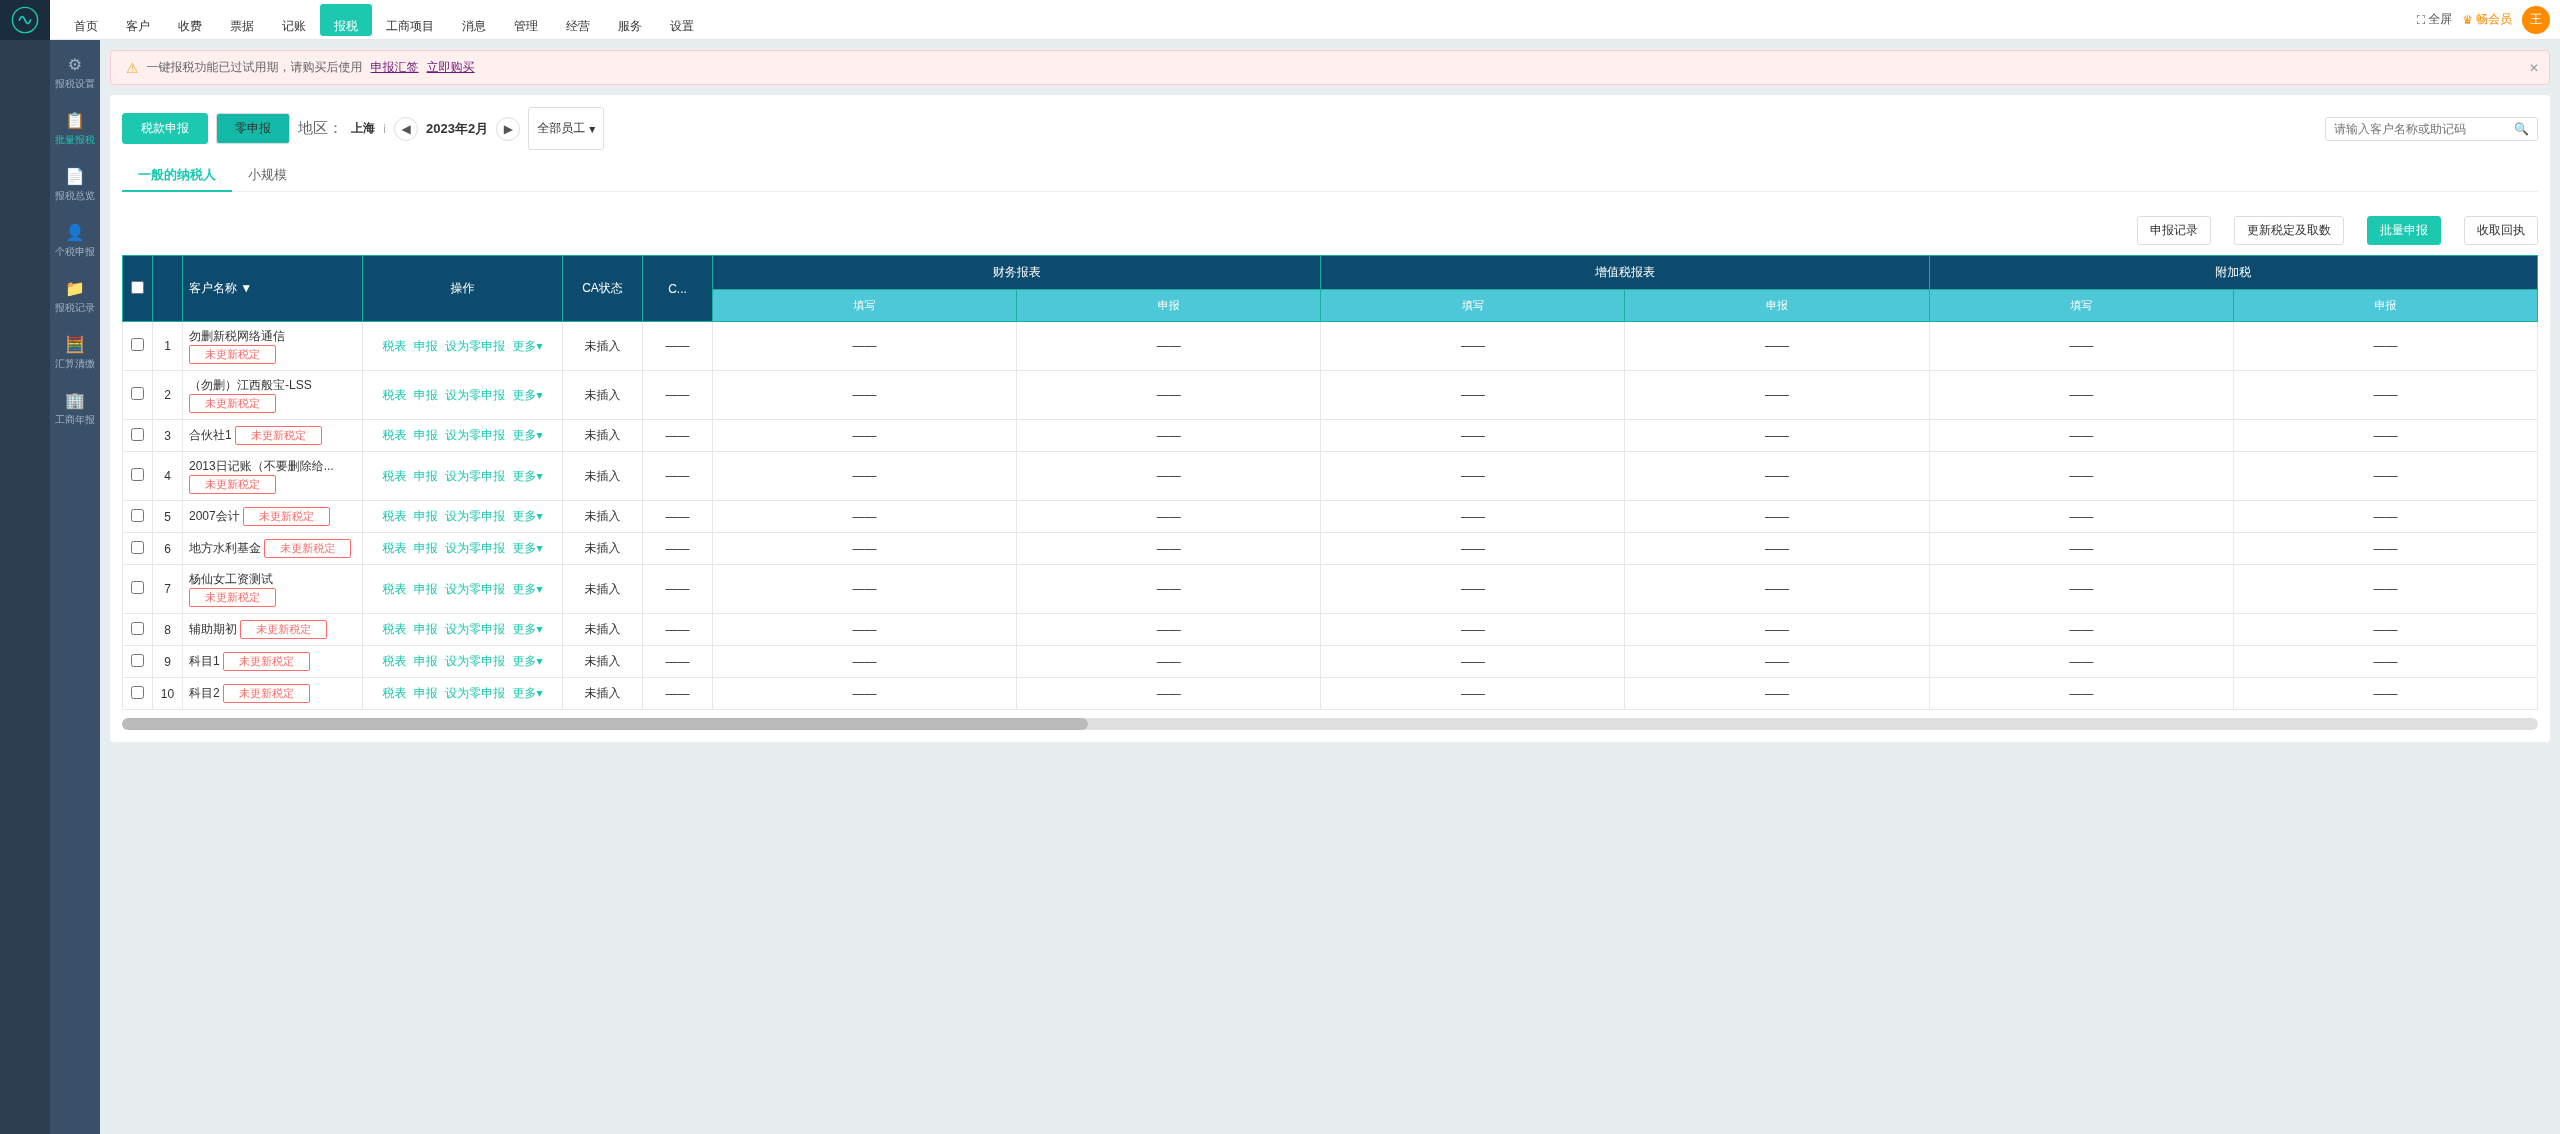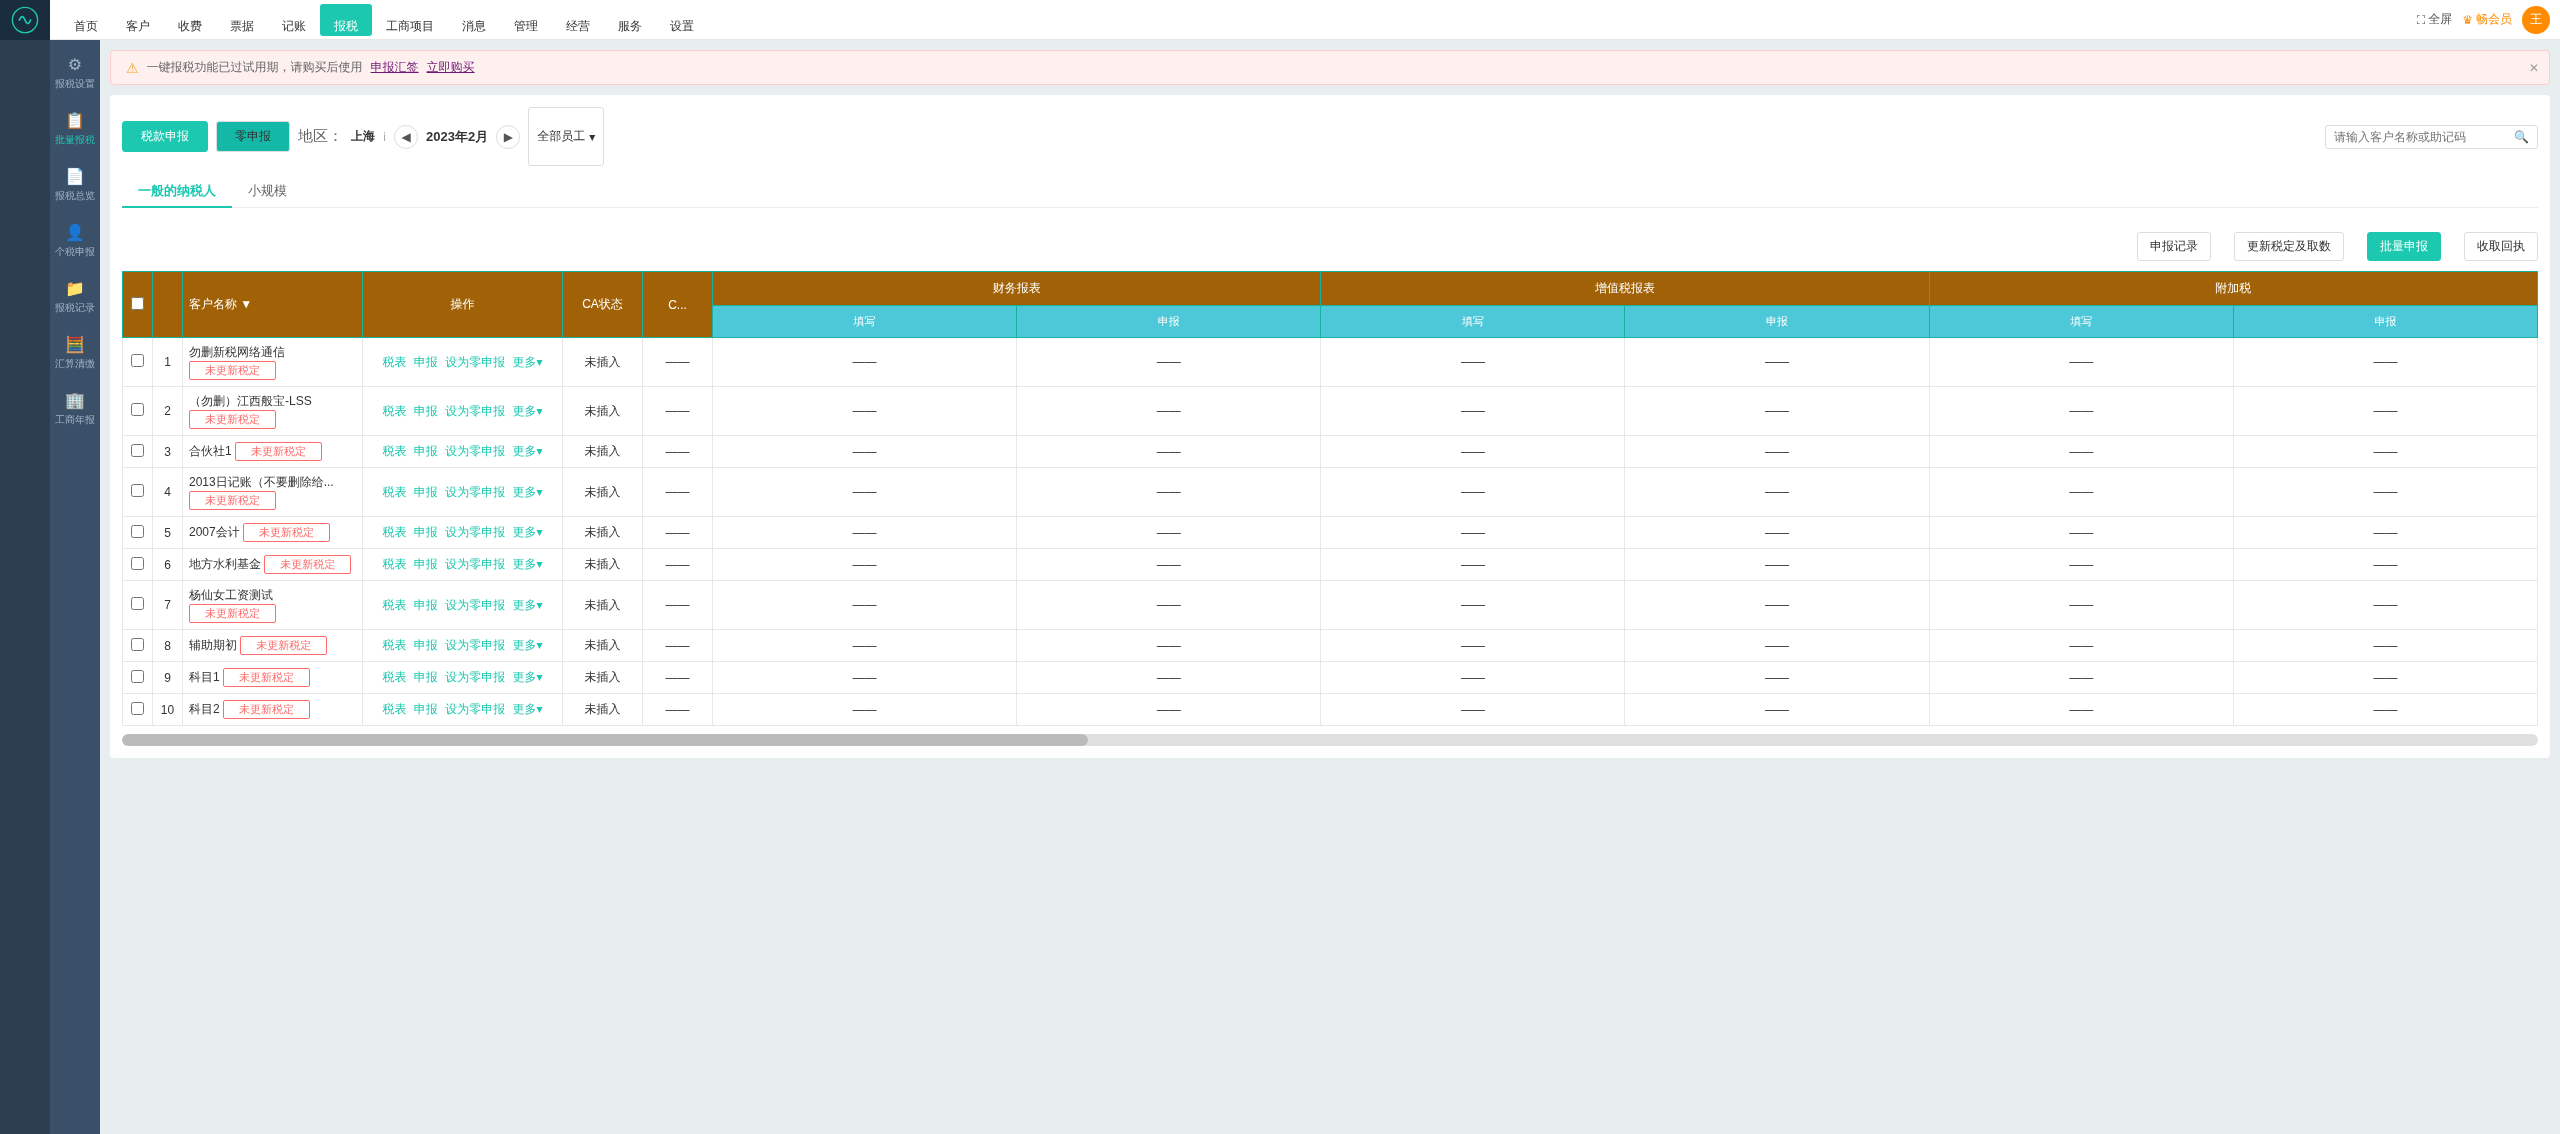--- a/index.html
+++ b/index.html
@@ -182,21 +182,21 @@
       border-radius: 50%;
       border: 1px solid #ddd;
       background: #fff;
       display: flex; align-items: center; justify-content: center;
       cursor: pointer;
       font-size: 12px;
       color: #555;
     }
     .period-label { font-size: 13px; color: #333; font-weight: bold; }
     .dept-select {
-      padding: 20px 8px;
+      padding: 12px 8px;
       border: 1px solid #ddd;
       border-radius: 3px;
       background: #fff;
       font-size: 12px;
       color: #333;
       cursor: pointer;
       display: flex;
       align-items: center;
       gap: 4px;
     }
@@ -266,21 +266,21 @@
       color: #333;
     }
 
     
     .data-table {
       width: 100%;
       border-collapse: collapse;
       font-size: 12px;
     }
     .data-table th {
-      background: #a16207;
+      background: #0c4a6e;
       color: #fff;
       padding: 8px 6px;
       text-align: center;
       border: 1px solid #18b09c;
       font-weight: normal;
     }
     .data-table th.left { text-align: left; }
     .data-table td {
       padding: 6px 6px;
       border: 1px solid #e8e8e8;

